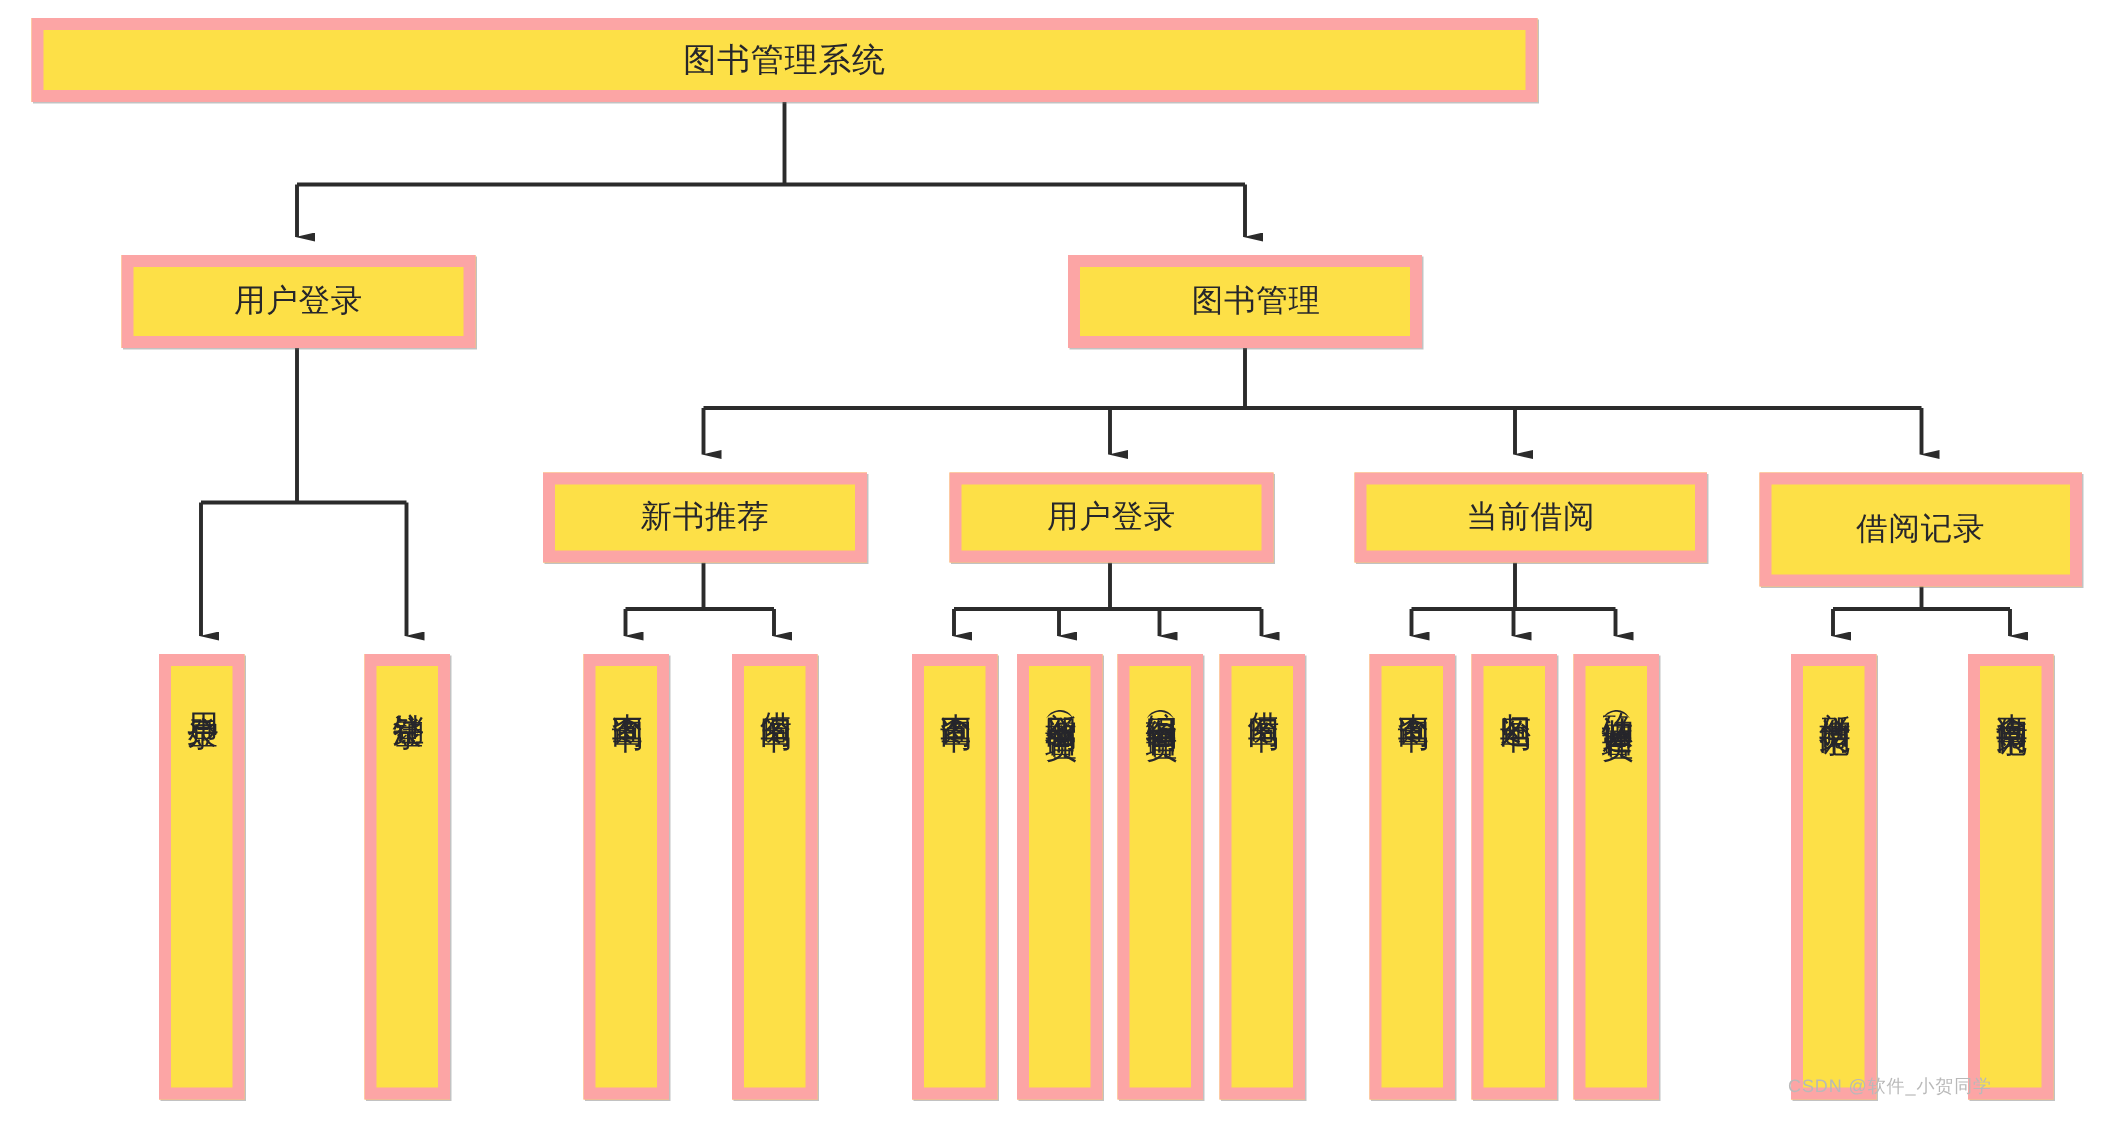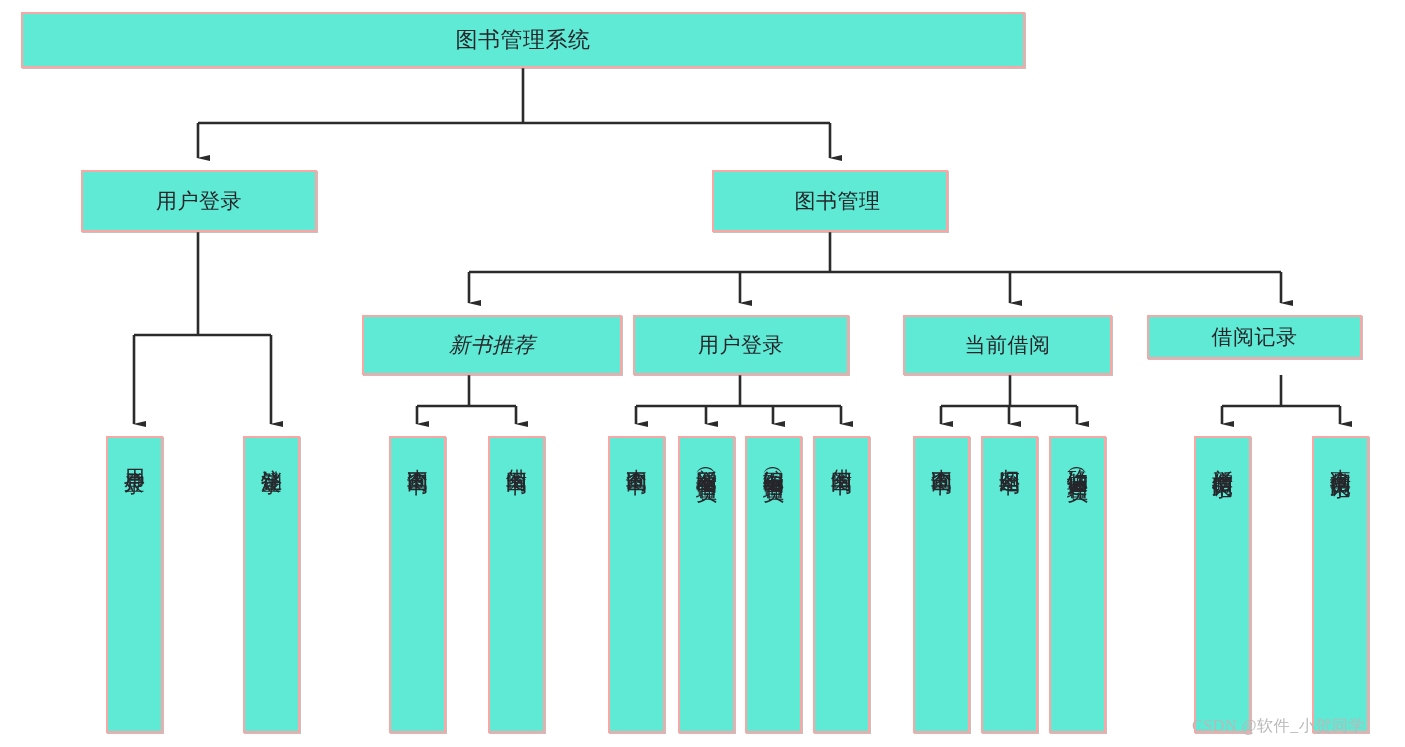--- a/index.html
+++ b/index.html
@@ -22,22 +22,22 @@
     position: absolute;
     left: 0;
     top: 0;
     width: 1405px;
     height: 747px;
     pointer-events: none;
   }
   .node {
     position: absolute;
     box-sizing: border-box;
-    border: 2px solid #fca5a5;
-    background: #5eead4;
+    border: 8px solid #fca5a5;
+    background: #fde047;
     display: flex;
     align-items: center;
     justify-content: center;
     box-shadow: 1px 1px 0 0 rgba(120,120,120,0.45);
   }
   .node-label {
     color: #26262b;
     text-align: center;
     line-height: 1.12;
     letter-spacing: 0.5px;
@@ -58,24 +58,24 @@
     writing-mode: vertical-rl;
     text-orientation: upright;
     font-size: 21px;
     line-height: 1.04;
     letter-spacing: 2px;
     white-space: nowrap;
   }
   #watermark {
     position: absolute;
     color: #b9b9b9;
-    font-size: 16px;
+    font-size: 12px;
     letter-spacing: 0.6px;
     white-space: nowrap;
-    font-family: Liberation Serif, serif;
+    font-family: Liberation Sans, sans-serif;
   }
 </style>
 </head>
 <body>
 
 <div id="diagram-canvas">
 
   <svg id="edge-layer" viewBox="0 0 1405 747" width="1405" height="747" xmlns="http://www.w3.org/2000/svg">
     <defs>
       <marker id="arrowhead" markerWidth="10" markerHeight="14" refX="3" refY="12" orient="auto" markerUnits="userSpaceOnUse">
@@ -131,30 +131,30 @@
     <span class="node-label">图书管理系统</span>
   </div>
 
   <div class="node horiz" style="left:81px; top:170px; width:236px; height:62px;">
     <span class="node-label">用户登录</span>
   </div>
   <div class="node horiz" style="left:712px; top:170px; width:236px; height:62px;padding-left:15px;">
     <span class="node-label">图书管理</span>
   </div>
 
-  <div class="node horiz" style="left:362px; top:315px; width:260px; height:60px;font-style:italic;">
+  <div class="node horiz" style="left:362px; top:315px; width:216px; height:60px;">
     <span class="node-label">新书推荐</span>
   </div>
   <div class="node horiz" style="left:633px; top:315px; width:216px; height:60px;">
     <span class="node-label">用户登录</span>
   </div>
-  <div class="node horiz" style="left:903px; top:315px; width:209px; height:60px;">
+  <div class="node horiz" style="left:903px; top:315px; width:235px; height:60px;">
     <span class="node-label">当前借阅</span>
   </div>
-  <div class="node horiz" style="left:1147px; top:315px; width:215px; height:44px;">
+  <div class="node horiz" style="left:1173px; top:315px; width:215px; height:76px;">
     <span class="node-label">借阅记录</span>
   </div>
 
   <div class="node vert" style="left:106px; top:436px; width:57px; height:297px;">
     <span class="node-label">用户登录</span>
   </div>
   <div class="node vert" style="left:243px; top:436px; width:57px; height:297px;">
     <span class="node-label">注销登录</span>
   </div>
 

